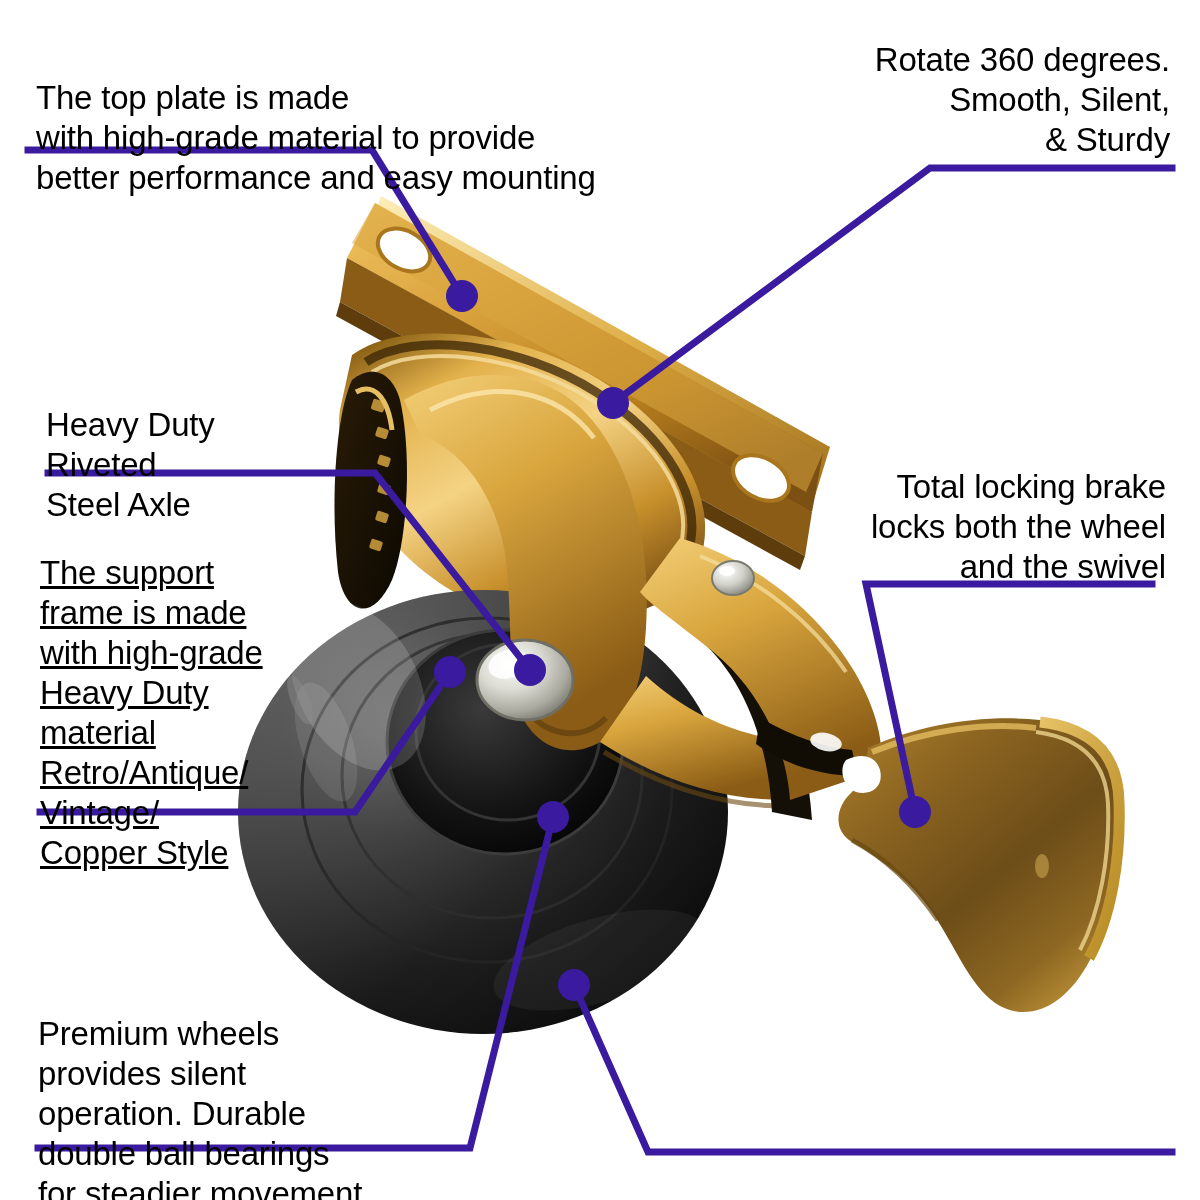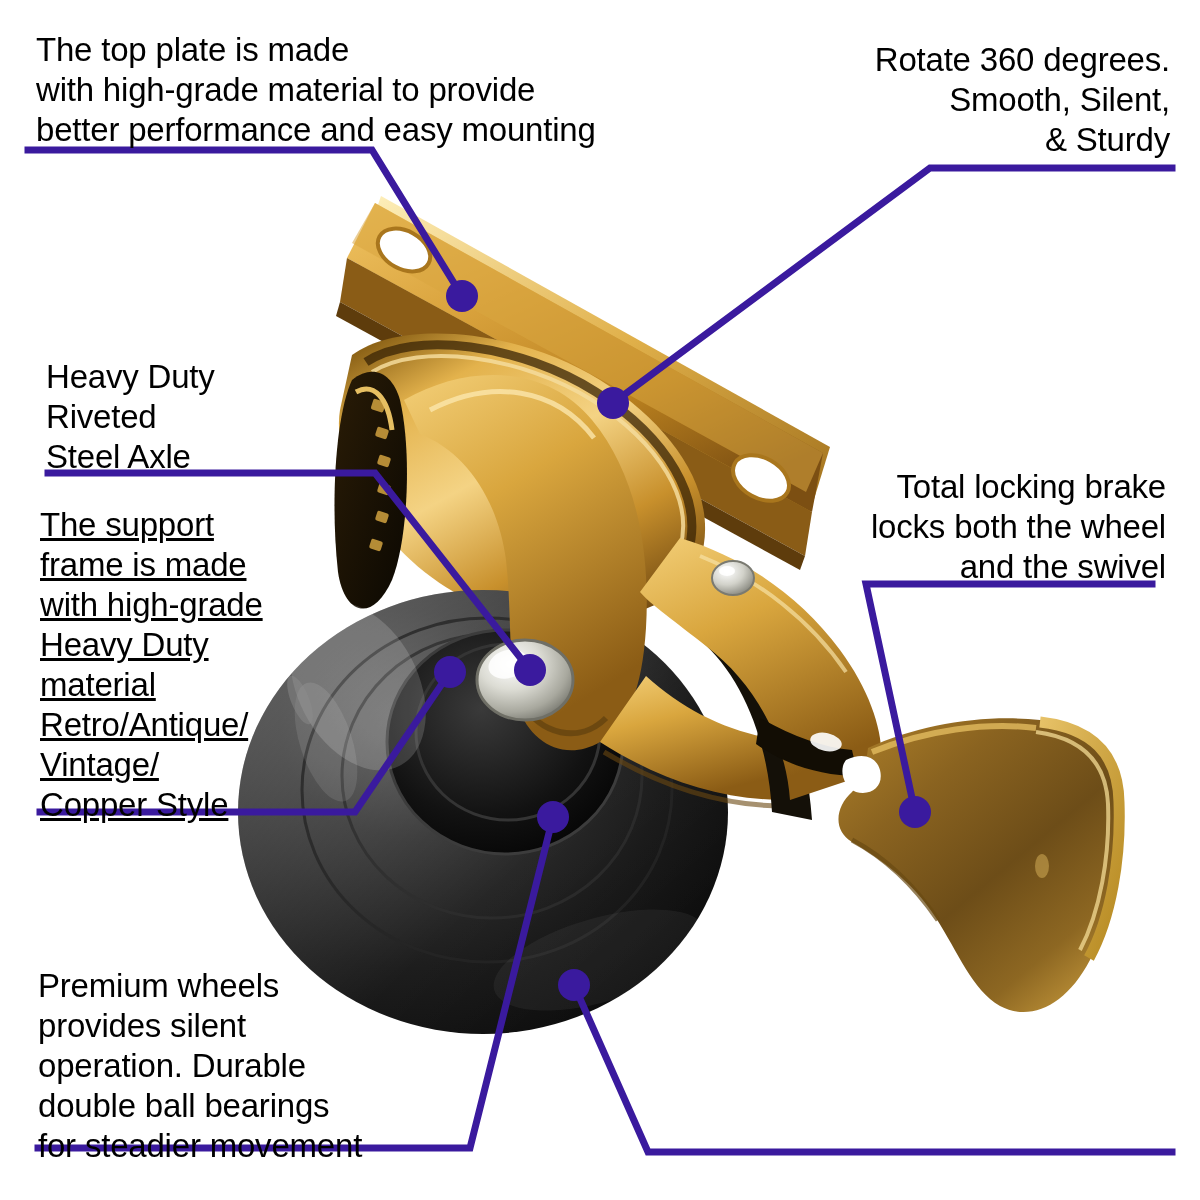--- a/index.html
+++ b/index.html
@@ -27,21 +27,21 @@
   
   .callout {
     position: absolute;
     color: #000000;
     font-size: 33px;
     line-height: 40px;
     letter-spacing: -0.2px;
     white-space: pre;
     font-family: "Liberation Sans", sans-serif;
   }
-  .callout.left  { text-align: left; }
+  .callout.left  { text-align: left; margin-top: 48px; }
   .callout.right { text-align: right; }
 
   #callout-top-plate     { left: 36px;  top: 30px; }
   #callout-rotate        { right: 30px; top: 40px;  text-align: right; }
   #callout-axle          { left: 46px;  top: 357px; }
   #callout-support-frame { left: 40px;  top: 505px; text-decoration: underline; }
   #callout-brake         { right: 34px; top: 467px; text-align: right; }
   #callout-premium       { left: 38px;  top: 966px; }
   #callout-polyurethane  { right: 28px; top: 1043px; text-align: right; }
 

